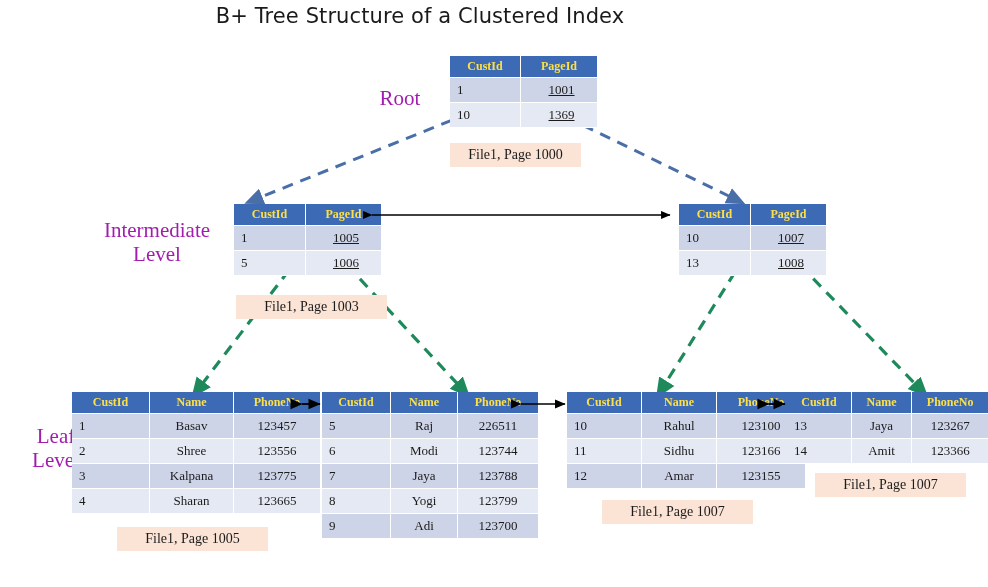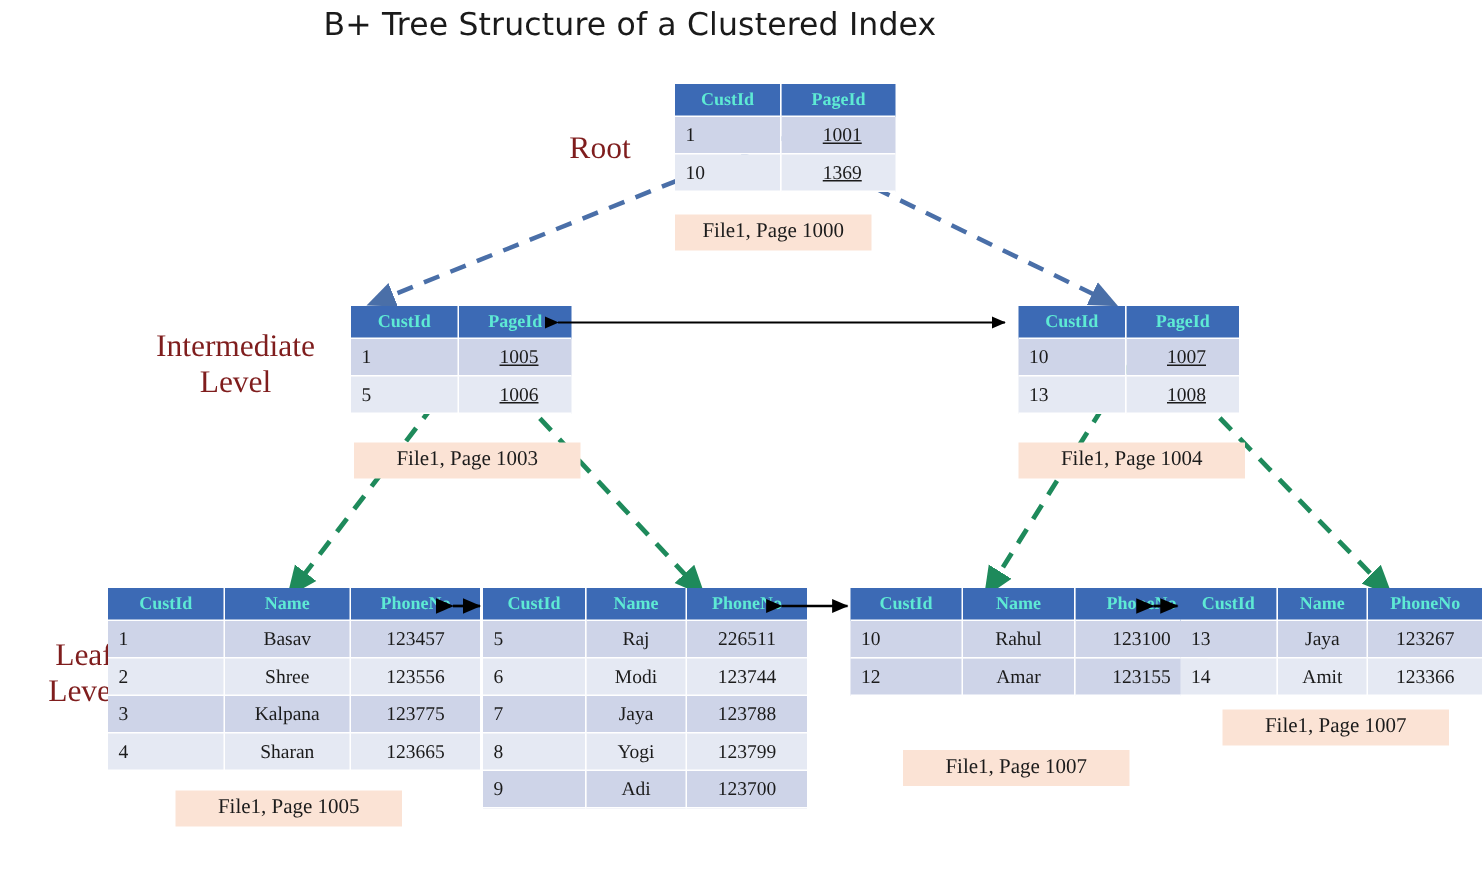--- a/index.html
+++ b/index.html
@@ -27,39 +27,39 @@
     font-size: 21px;
     color: #1a1a1a;
     letter-spacing: 0.1px;
   }
 
   
   .level-label {
     position: absolute;
     font-family: "Liberation Serif", "DejaVu Serif", serif;
     font-size: 21px;
-    color: #7f1d1d;
+    color: #a21caf;
     text-align: center;
     line-height: 1.12;
   }
 
   
   .node {
     position: absolute;
     border-collapse: collapse;
     font-family: "Liberation Serif", "DejaVu Serif", serif;
     z-index: 5;
   }
   .node table {
     border-collapse: collapse;
     table-layout: fixed;
   }
   .node th {
     background: #3C6AB5;
-    color: #5eead4;
+    color: #fde047;
     font-size: 12px;
     font-weight: bold;
     height: 21px;
     padding: 0 4px;
     text-align: center;
     border-right: 1px solid #ffffff;
     border-bottom: 1px solid #ffffff;
     white-space: nowrap;
   }
   .node th:last-child { border-right: none; }
@@ -221,21 +221,20 @@
           <td class="c1">1007</td>
         </tr>
         <tr class="even">
           <td class="c0">13</td>
           <td class="c1">1008</td>
         </tr>
       </tbody>
     </table>
   </div>
 
-  <div class="callout" style="left:679px; top:295px; width:131px;">File1, Page 1004</div>
 
   <div class="level-label" style="left:6px; top:425px; width:100px;">
     <div>Leaf</div>
     <div>Level</div>
   </div>
 
   <div class="node leaf" style="left:72px; top:392px;">
     <table>
       <thead>
         <tr>
@@ -319,20 +318,25 @@
           <th style="width:66px;">Name</th>
           <th style="width:80px;">PhoneNo</th>
         </tr>
       </thead>
       <tbody>
         <tr class="odd">
           <td class="c0">10</td>
           <td class="c1">Rahul</td>
           <td class="c2">123100</td>
         </tr>
+        <tr class="even">
+          <td class="c0">11</td>
+          <td class="c1">Sidhu</td>
+          <td class="c2">123166</td>
+        </tr>
         <tr class="odd">
           <td class="c0">12</td>
           <td class="c1">Amar</td>
           <td class="c2">123155</td>
         </tr>
       </tbody>
     </table>
   </div>
 
   <div class="callout" style="left:602px; top:500px; width:131px;">File1, Page 1007</div>

